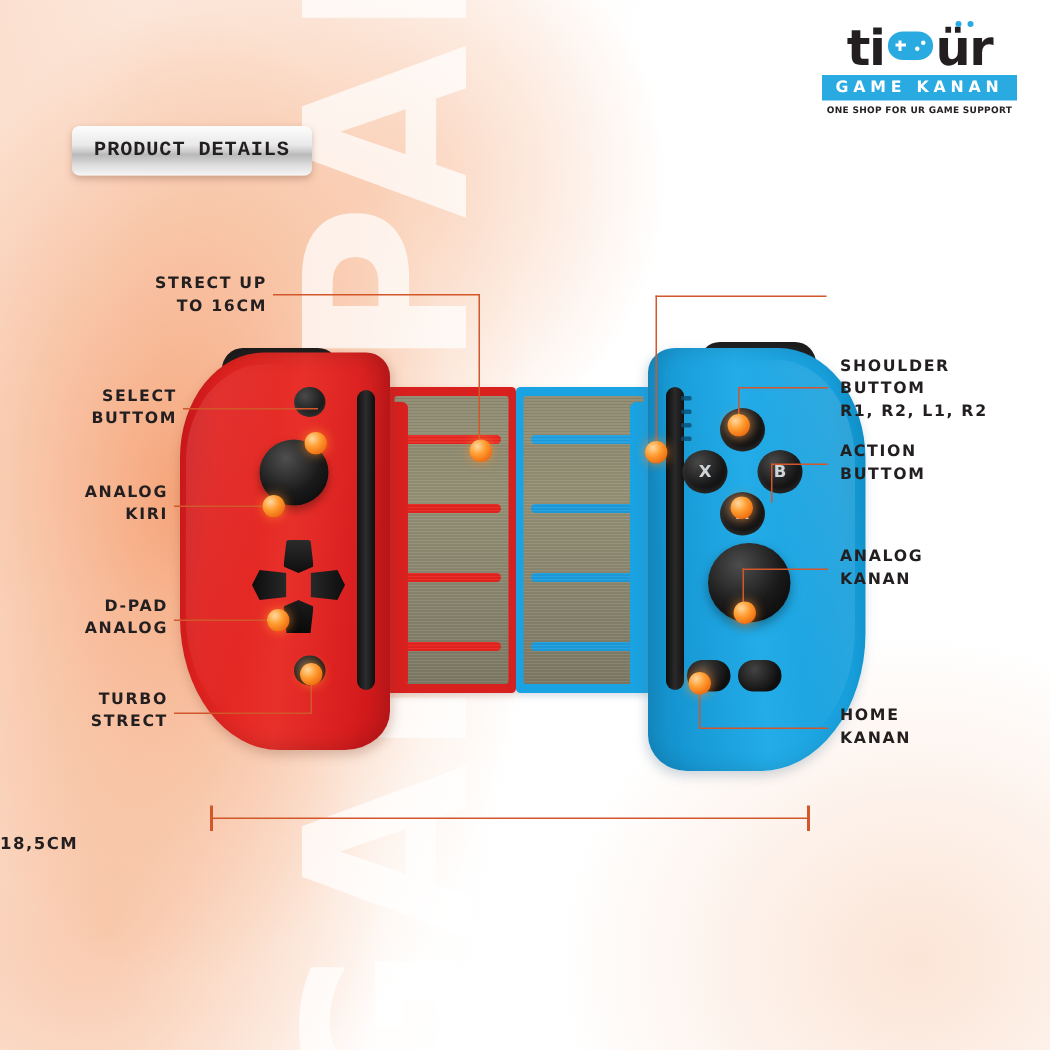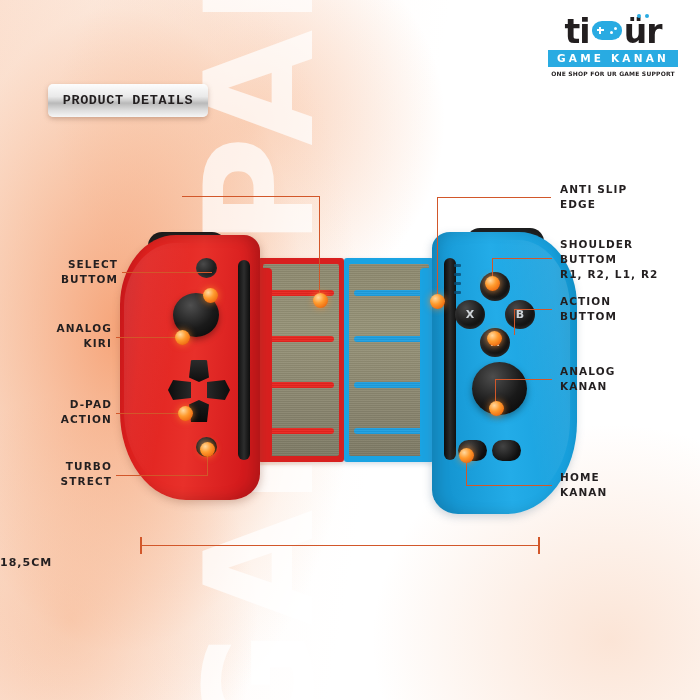--- a/index.html
+++ b/index.html
@@ -301,31 +301,31 @@
   <div class="hot" style="left:487px;top:331px;"></div>
 
   <div class="ln lnh" style="left:495px;top:379px;width:57px;"></div>
   <div class="ln lnv" style="left:495px;top:379px;height:28px;"></div>
   <div class="hot" style="left:489px;top:401px;"></div>
 
   <div class="ln lnh" style="left:466px;top:485px;width:86px;"></div>
   <div class="ln lnv" style="left:466px;top:458px;height:28px;"></div>
   <div class="hot" style="left:459px;top:448px;"></div>
 
+  <div class="label left" style="right:522px;top:182px;">STRECT UP
+TO 16CM</div>
   <div class="label left" style="right:582px;top:257px;">SELECT
 BUTTOM</div>
   <div class="label left" style="right:588px;top:321px;">ANALOG
 KIRI</div>
   <div class="label left" style="right:588px;top:397px;">D-PAD
-ACTION</div>
+ANALOG</div>
   <div class="label left" style="right:588px;top:459px;">TURBO
 STRECT</div>
 
-  <div class="label right" style="left:560px;top:182px;">ANTI SLIP
-EDGE</div>
   <div class="label right" style="left:560px;top:237px;">SHOULDER
 BUTTOM
 R1, R2, L1, R2</div>
   <div class="label right" style="left:560px;top:294px;">ACTION
 BUTTOM</div>
   <div class="label right" style="left:560px;top:364px;">ANALOG
 KANAN</div>
   <div class="label right" style="left:560px;top:470px;">HOME
 KANAN</div>
 

